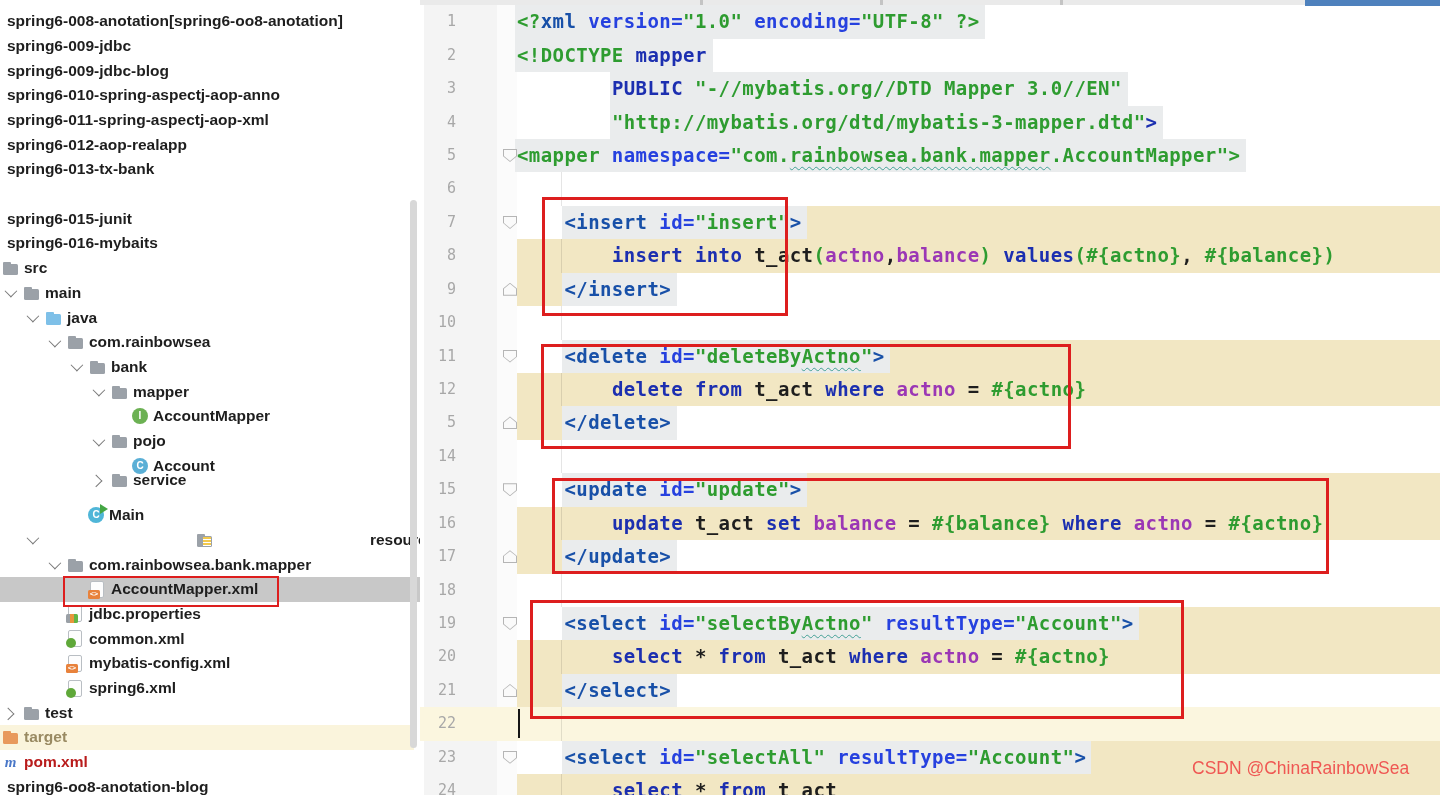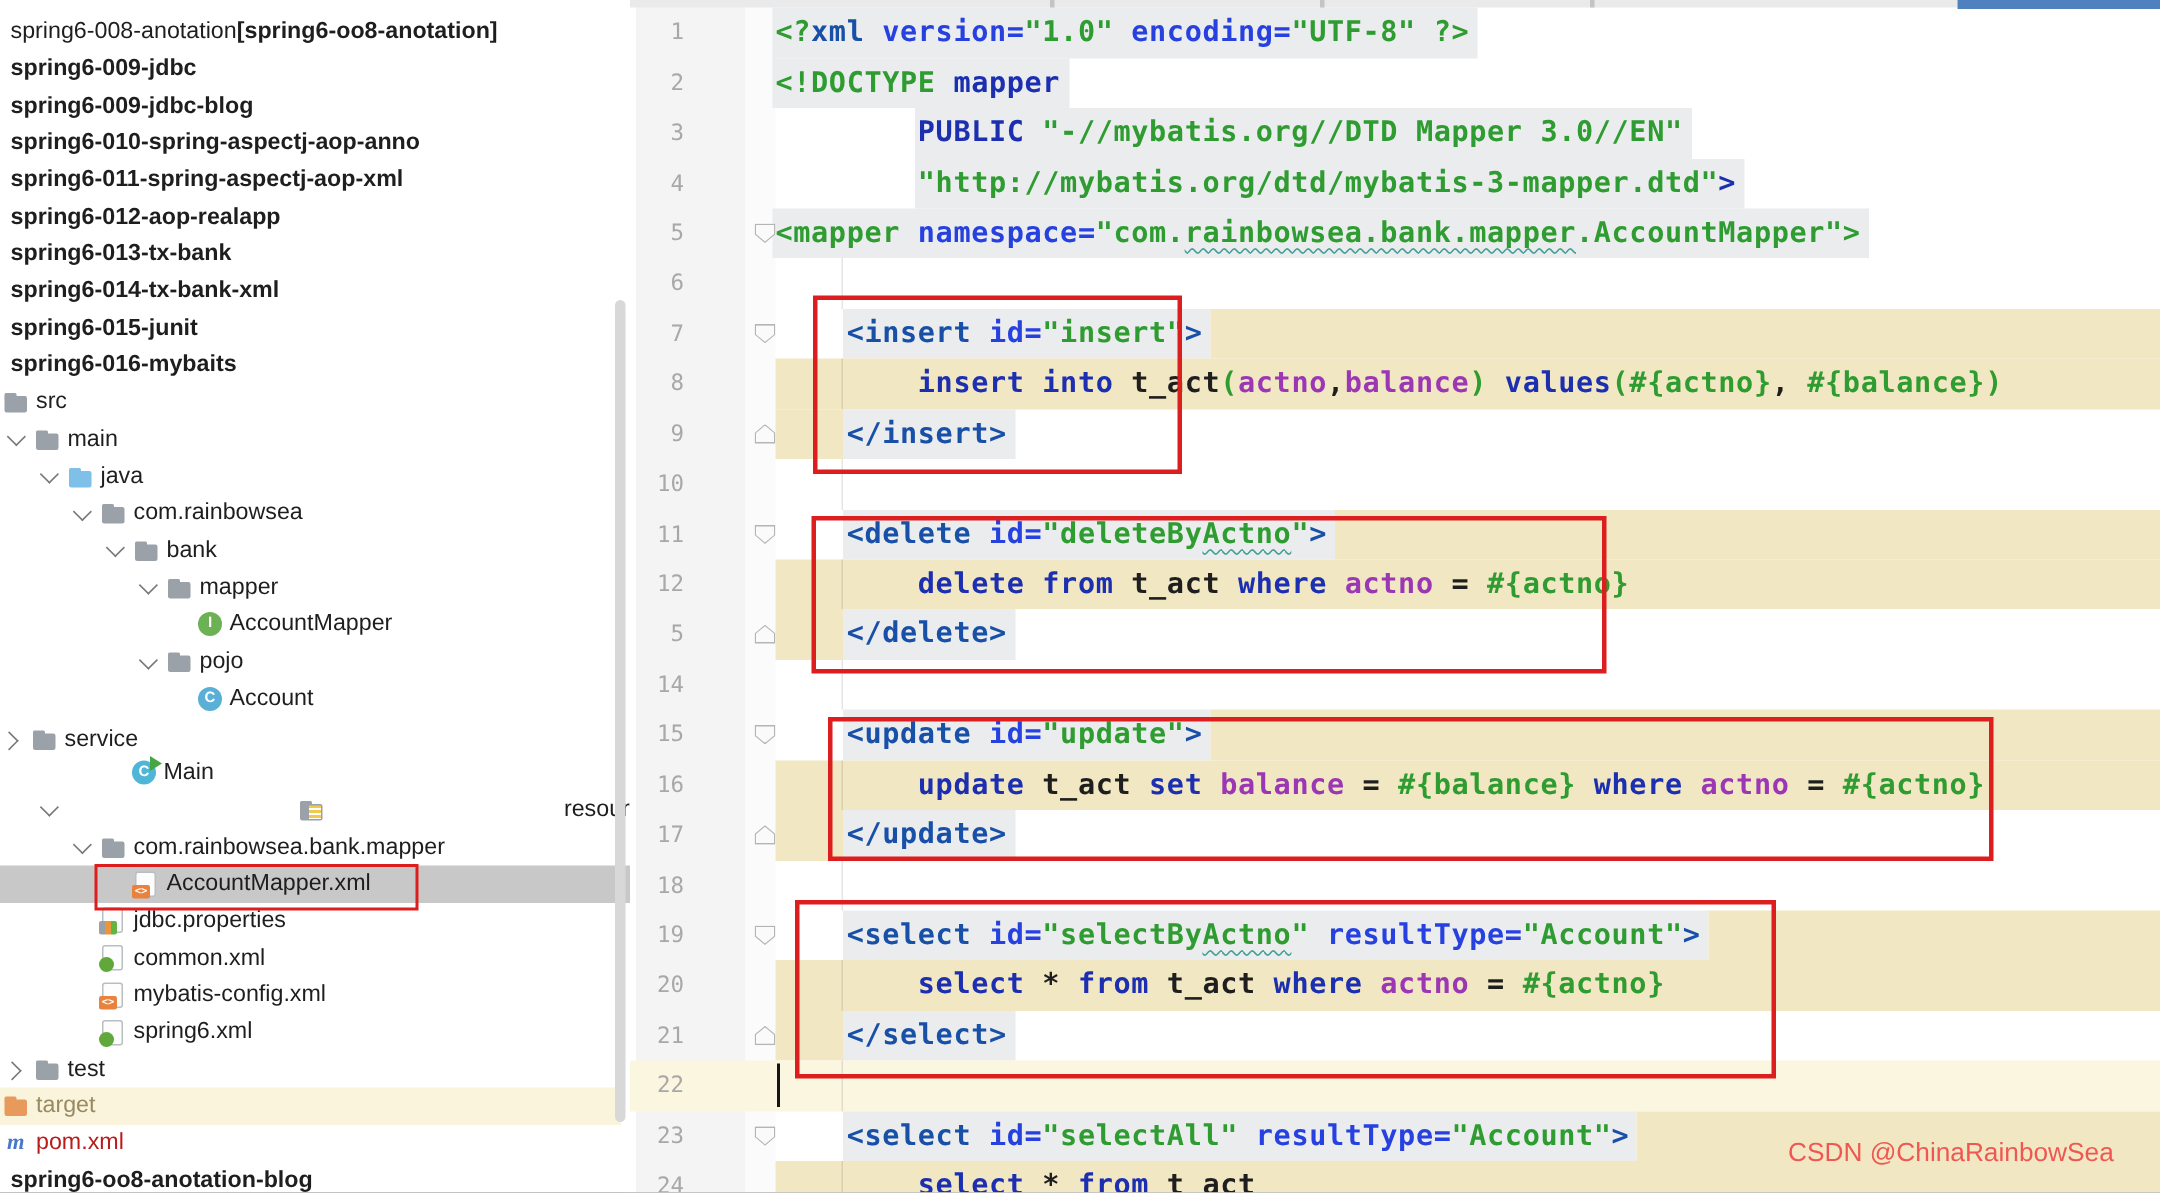--- a/index.html
+++ b/index.html
@@ -4,21 +4,21 @@
 <style>
   html,body{margin:0;padding:0;background:#888;}
   #app{position:relative;width:1440px;height:795px;background:#fff;overflow:hidden;
        font-family:"Liberation Sans",sans-serif;}
   
   #sidebar{position:absolute;left:0;top:0;width:420px;height:795px;background:#fff;overflow:hidden;}
   .trow{position:absolute;left:0;width:420px;height:25px;display:flex;align-items:center;
         font-size:15.5px;color:#1e1e1e;white-space:nowrap;}
   .trow.sel{background:#c8c8c8;}
   .trow.excl{background:#faf4dc;width:412px;}
-  .trow .lbl{padding-left:5px;}
+  .trow .lbl{padding-left:5px;font-weight:bold;}
   .trow .lbl2{font-weight:bold;}
   .trow.bold .lbl{font-weight:bold;}
   .chev{width:8px;height:8px;border-right:1.6px solid #787878;border-bottom:1.6px solid #787878;
         flex:none;margin:0 9px 0 3px;}
   .chev.down{transform:rotate(45deg) translateY(-2px);}
   .chev.right{transform:rotate(-45deg) translateX(-2px);}
   .spc{flex:none;}
   .ic{position:relative;flex:none;width:17px;height:16px;}
   .ic-folder::before{content:"";position:absolute;left:1px;top:2px;width:8px;height:4px;
         border-radius:1px;background:var(--fc,#9ba1a8);}
@@ -93,23 +93,20 @@
       </div>
       <div class="trow bold" style="top: 107.45px; padding-left: 2px;">
         <span class="lbl">spring6-011-spring-aspectj-aop-xml</span>
       </div>
       <div class="trow bold" style="top: 132.15px; padding-left: 2px;">
         <span class="lbl">spring6-012-aop-realapp</span>
       </div>
       <div class="trow bold" style="top: 156.85px; padding-left: 2px;">
         <span class="lbl">spring6-013-tx-bank</span>
       </div>
-      <div class="trow bold" style="top: 181.55px; padding-left: 2px;">
-        <span class="lbl">spring6-014-tx-bank-xml</span>
-      </div>
       <div class="trow bold" style="top: 206.25px; padding-left: 2px;">
         <span class="lbl">spring6-015-junit</span>
       </div>
       <div class="trow bold" style="top: 230.95px; padding-left: 2px;">
         <span class="lbl">spring6-016-mybaits</span>
       </div>
       <div class="trow" style="top: 255.65px; padding-left: 2px;">
         <span class="ic ic-folder" style="--fc: #9ba1a8;"></span>
         <span class="lbl">src</span>
       </div>
@@ -146,21 +143,21 @@
       <div class="trow" style="top: 428.55px; padding-left: 90px;">
         <span class="chev down"></span>
         <span class="ic ic-folder" style="--fc: #9ba1a8;"></span>
         <span class="lbl">pojo</span>
       </div>
       <div class="trow" style="top: 453.25px; padding-left: 112px;">
         <span class="spc" style="width: 20px;"></span>
         <span class="ic ic-circ" style="background: rgb(90, 175, 214);">C</span>
         <span class="lbl">Account</span>
       </div>
-      <div class="trow" style="top: 480px; ">
+      <div class="trow" style="top: 467px; padding-left: 90px;">
         <span class="chev right"></span>
         <span class="ic ic-folder" style="--fc: #9ba1a8;"></span>
         <span class="lbl">service</span>
       </div>
       <div class="trow" style="top: 502.65px; padding-left: 68px;">
         <span class="spc" style="width: 20px;"></span>
         <span class="ic ic-circ ic-run" style="background: rgb(79, 182, 216);">C</span>
         <span class="lbl">Main</span>
       </div>
       <div class="trow" style="top: 527.35px; padding-left: 24px; justify-content: space-between;">

